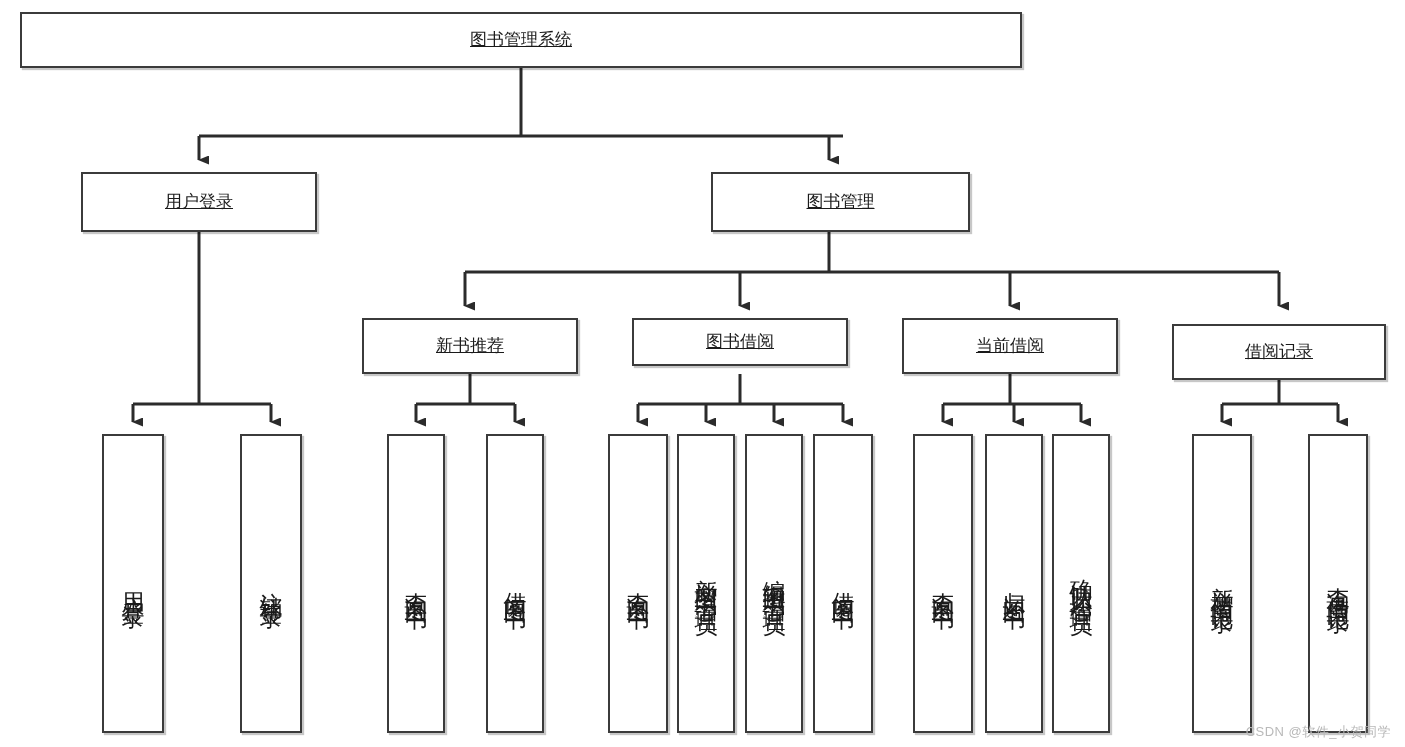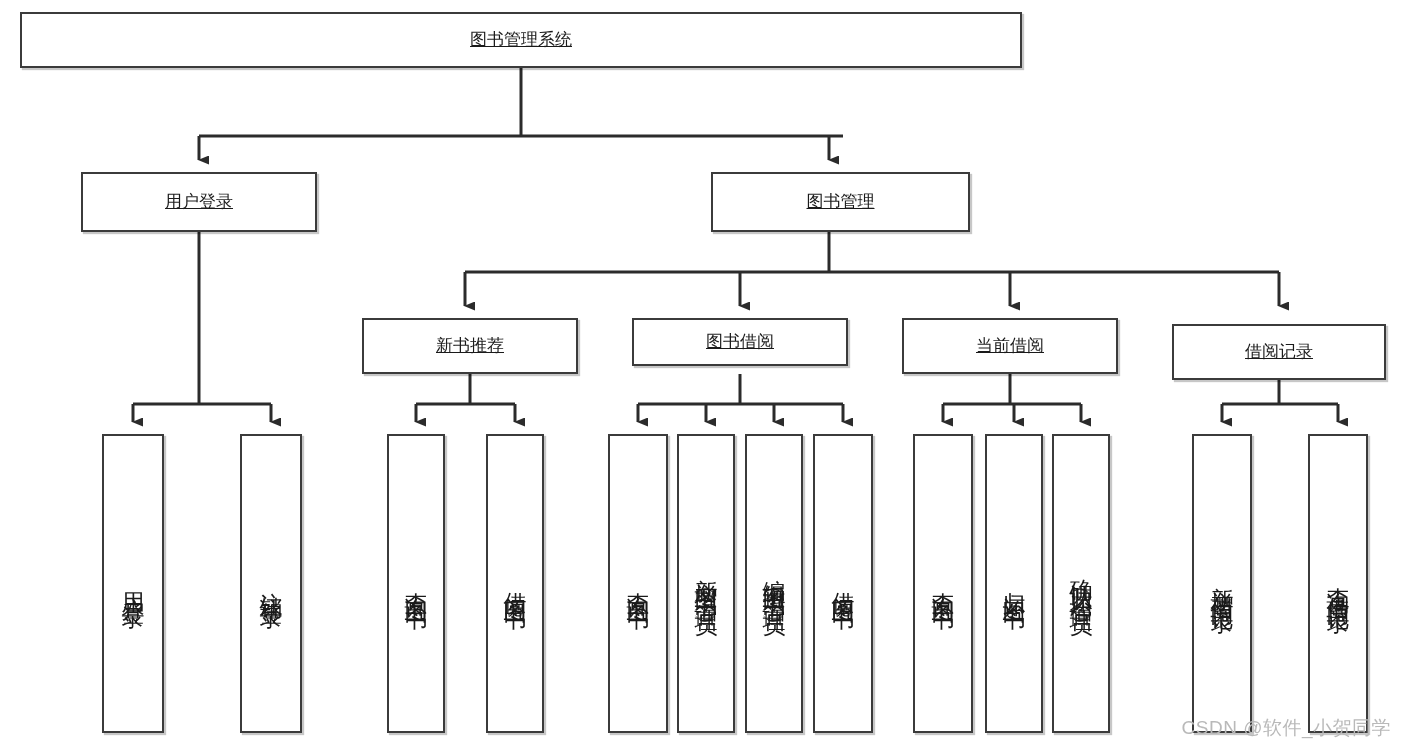--- a/index.html
+++ b/index.html
@@ -58,21 +58,21 @@
     left: 0;
     top: 0;
     width: 1405px;
     height: 747px;
     pointer-events: none;
   }
   .watermark {
     position: absolute;
     right: 14px;
     bottom: 6px;
-    font-size: 19px;
+    font-size: 13px;
     color: #b9b9b9;
     letter-spacing: 0.5px;
     white-space: nowrap;
   }
 </style>
 </head>
 <body>
 
 <div id="diagram">
 

